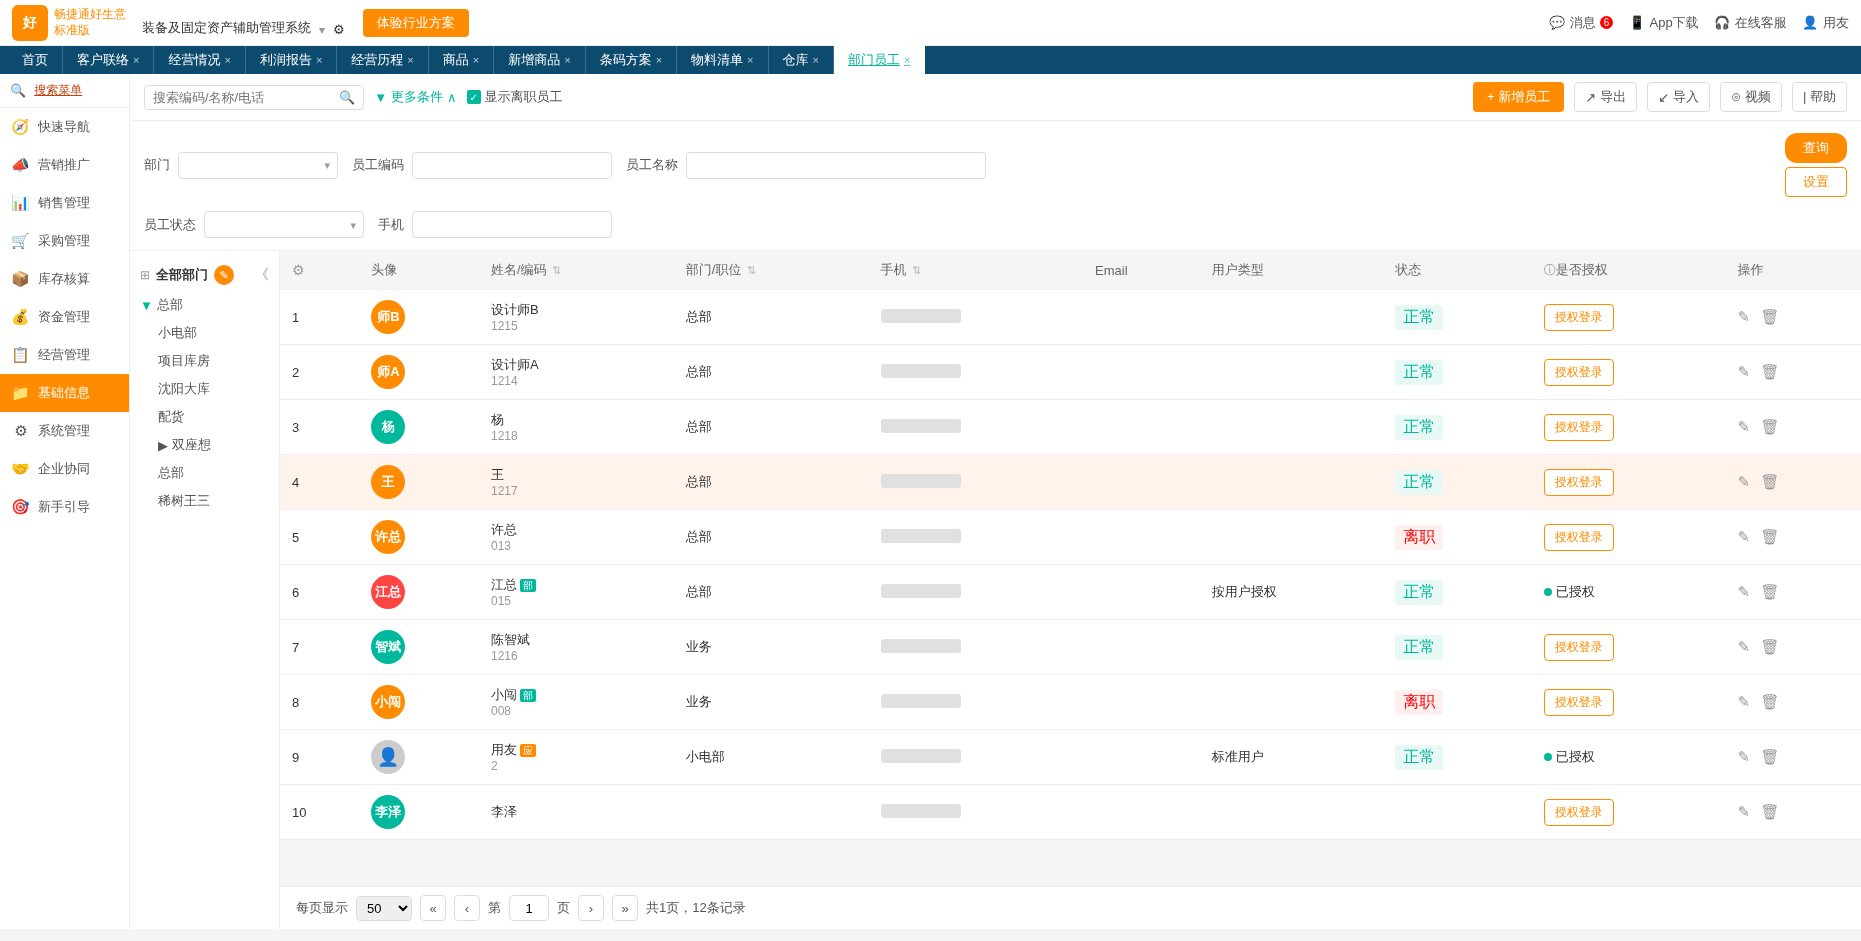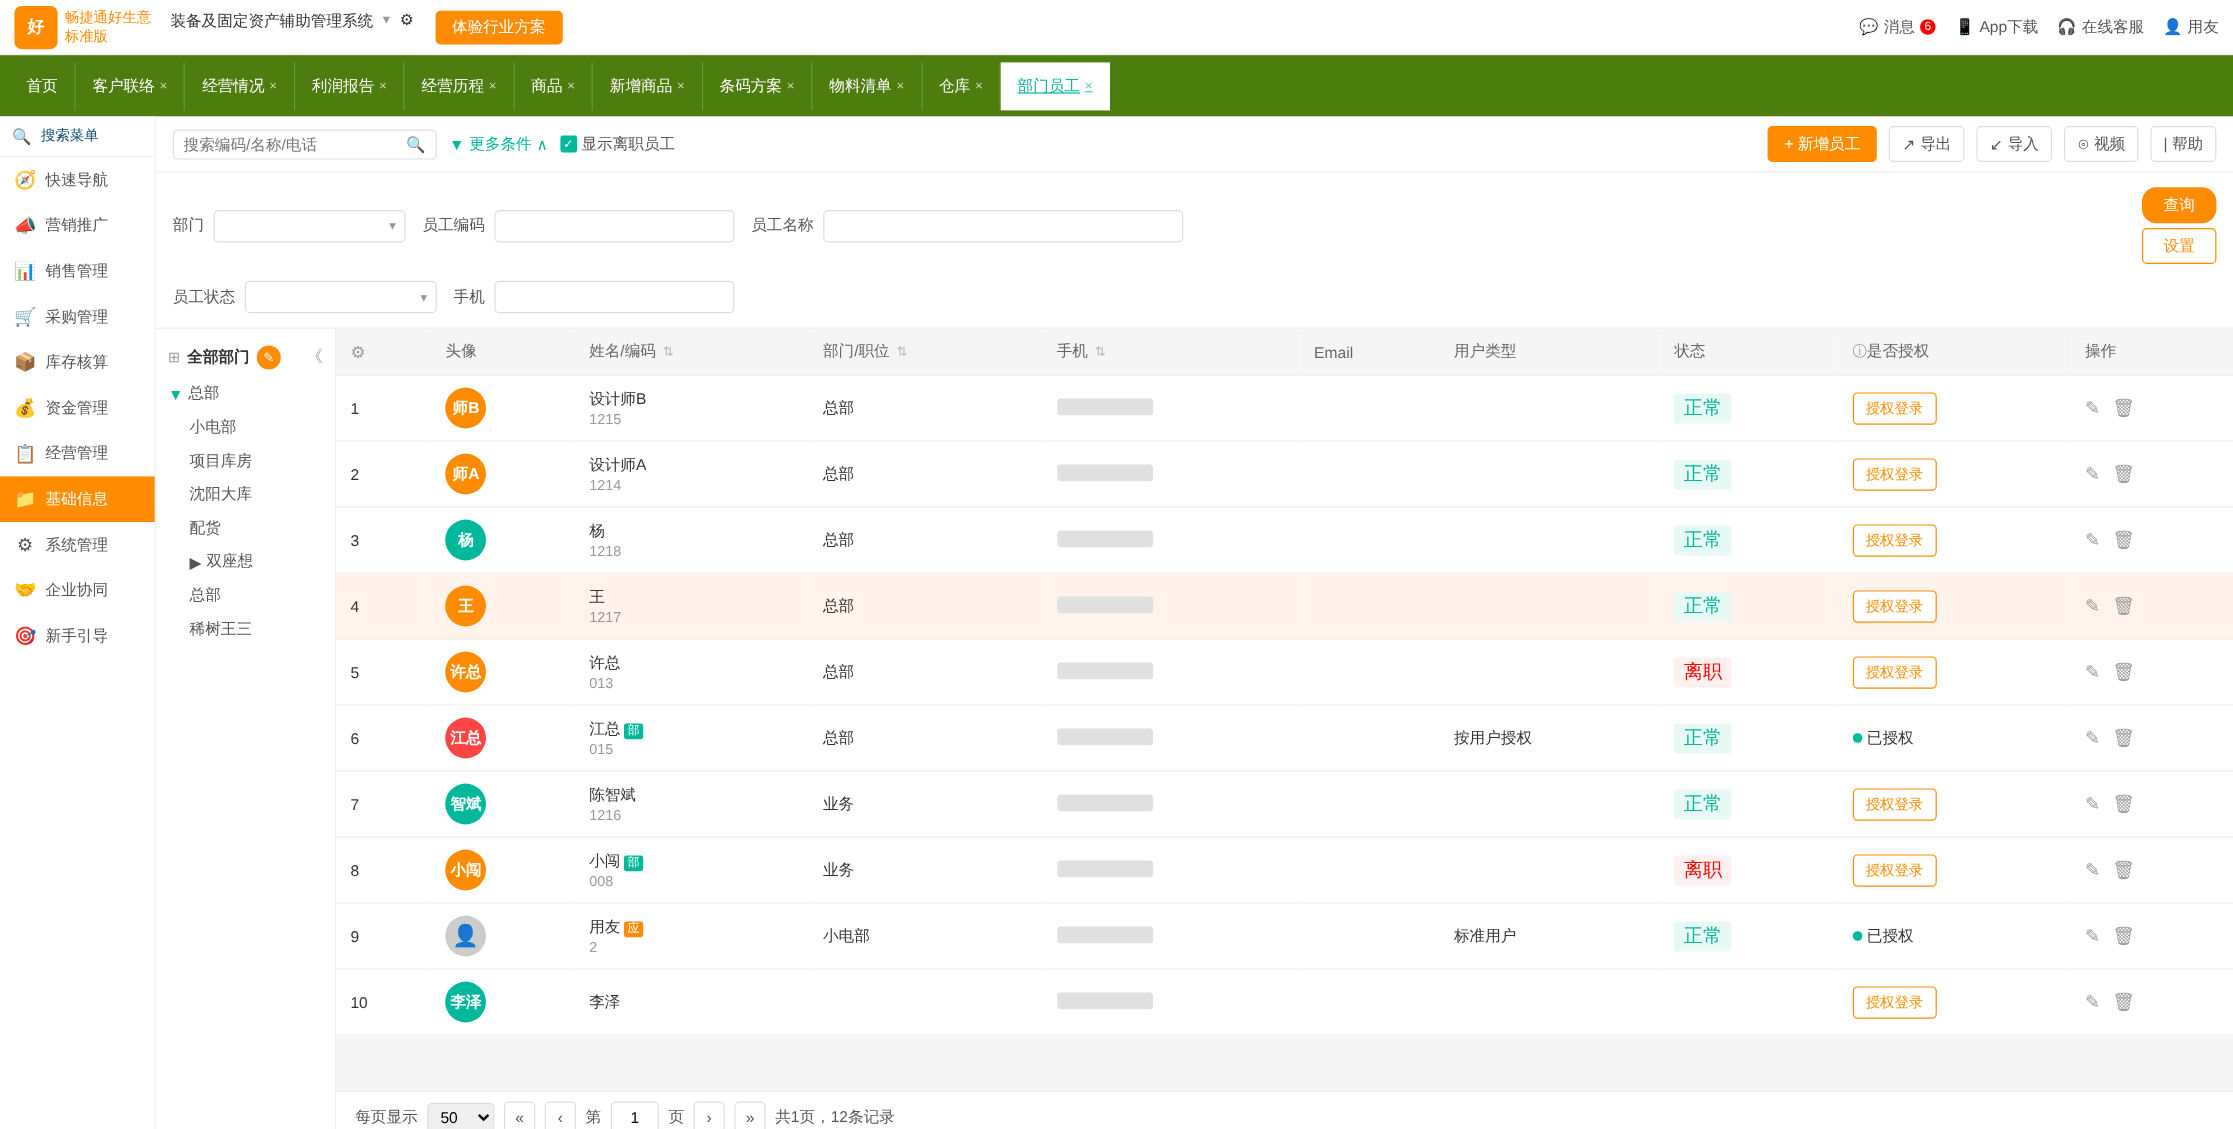--- a/index.html
+++ b/index.html
@@ -3,31 +3,31 @@
   <meta charset="utf-8">
   <style>
     * { box-sizing: border-box; margin: 0; padding: 0; }
     body { font-family: 'Microsoft YaHei', Arial, sans-serif; font-size: 13px; background: #f5f5f5; color: #333; }
 
     
     .top-bar { display: flex; align-items: center; background: #fff; height: 46px; padding: 0 12px; border-bottom: 1px solid #eee; }
     .logo-area { display: flex; align-items: center; width: 130px; }
     .logo-icon { width: 36px; height: 36px; background: #ff8c00; border-radius: 6px; display: flex; align-items: center; justify-content: center; color: #fff; font-weight: bold; font-size: 14px; margin-right: 6px; }
     .logo-text { font-size: 12px; color: #ff8c00; line-height: 1.3; }
-    .system-title { flex: 1; display: flex; align-items: flex-start; gap: 8px; }
+    .system-title { flex: 1; display: flex; align-items: flex-end; gap: 8px; }
     .system-title span { font-size: 13px; color: #333; }
     .system-title .arrow { color: #999; font-size: 12px; }
     .gear-icon { color: #999; font-size: 16px; cursor: pointer; margin-right: 10px; }
     .trial-btn { background: #ff8c00; color: #fff; border: none; padding: 5px 14px; border-radius: 4px; font-size: 13px; cursor: pointer; }
     .top-right { display: flex; align-items: center; gap: 16px; margin-left: auto; font-size: 13px; color: #555; }
     .top-right-item { display: flex; align-items: center; gap: 4px; cursor: pointer; }
     .badge { background: #f00; color: #fff; border-radius: 8px; font-size: 10px; padding: 1px 4px; }
 
     
-    .nav-tabs { background: #4d7c0f; display: flex; align-items: center; height: 51px; padding: 0 8px; }
+    .nav-tabs { background: #0c4a6e; display: flex; align-items: center; height: 28px; padding: 0 8px; }
     .nav-tab { color: #fff; padding: 0 14px; height: 40px; display: flex; align-items: center; font-size: 13px; cursor: pointer; white-space: nowrap; border-right: 1px solid rgba(255,255,255,0.2); }
     .nav-tab:first-child { padding: 0 14px; border-right: 1px solid rgba(255,255,255,0.2); }
     .nav-tab.active { background: #fff; color: #00b89c; text-decoration: underline; }
     .nav-tab .close-x { margin-left: 4px; font-size: 11px; opacity: 0.7; }
 
     
     .main { display: flex; height: calc(941px - 46px - 40px); }
 
     
     .sidebar { width: 130px; background: #fff; border-right: 1px solid #eee; overflow-y: auto; flex-shrink: 0; }
@@ -172,21 +172,21 @@
   <div class="nav-tab">物料清单 <span class="close-x">×</span></div>
   <div class="nav-tab">仓库 <span class="close-x">×</span></div>
   <div class="nav-tab active">部门员工 <span class="close-x">×</span></div>
 </div>
 
 <div class="main">
 
   <div class="sidebar">
     <div class="sidebar-item" style="border-bottom:1px solid #eee; padding:8px 10px;">
       <span>🔍</span>
-      <span style="color:#0c4a6e;font-size:12px;">搜索菜单</span>
+      <span style="color:#c2410c;font-size:12px;text-decoration:underline;">搜索菜单</span>
     </div>
     <div class="sidebar-item">
       <span class="s-icon">🧭</span>
       <span>快速导航</span>
     </div>
     <div class="sidebar-item">
       <span class="s-icon">📣</span>
       <span>营销推广</span>
     </div>
     <div class="sidebar-item">

